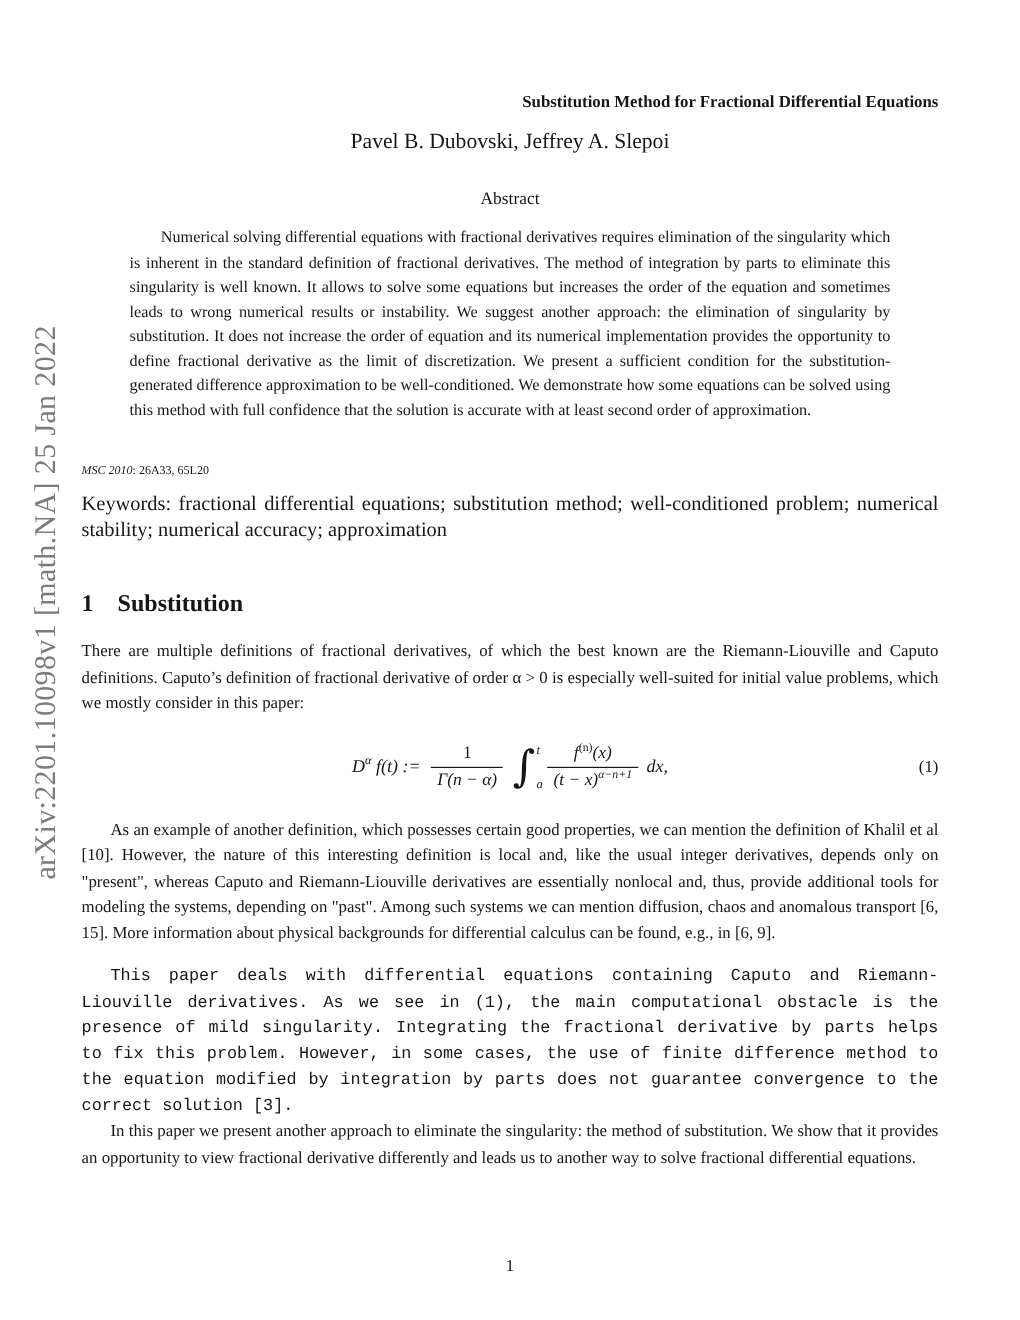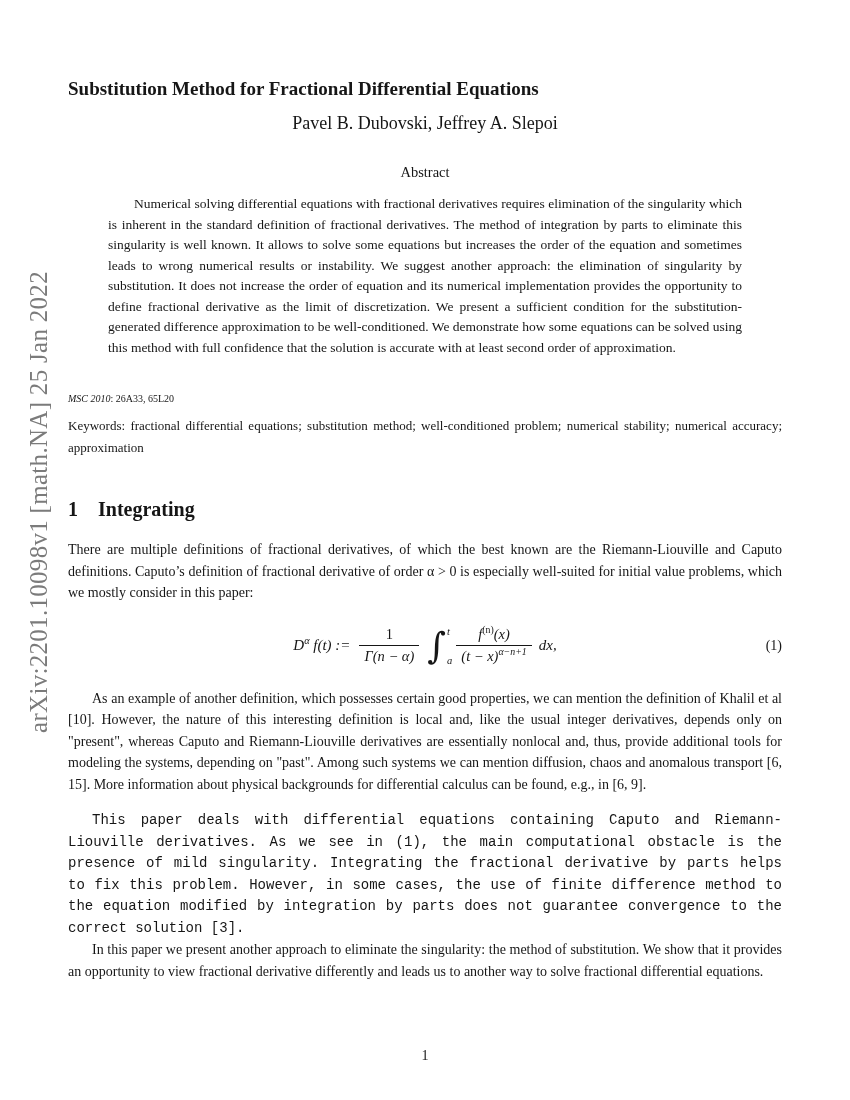--- a/index.html
+++ b/index.html
@@ -11,22 +11,22 @@
     color: #161616;
     position: relative;
     overflow: hidden;
   }
   .content {
     position: absolute;
     left: 68px; top: 78px;
     width: 714px;
   }
   .title {
-    font-size: 19px; font-weight: bold;
-    text-align: left;
+    font-size: 14px; font-weight: bold;
+    text-align: right;
     margin: 0 0 13px 0;
   }
   .authors {
     font-size: 18px; text-align: center;
     margin: 0 0 30px 0;
   }
   .abstract-heading {
     font-size: 14.5px; font-weight: normal;
     text-align: center; margin: 0 0 13px 0;
   }
@@ -35,21 +35,21 @@
     text-align: justify;
     margin: 0 40px 30px 40px;
     text-indent: 26px;
   }
   .msc-line {
     font-size: 10px; line-height: 21px;
     margin: 0 0 6px 0;
   }
   .msc-label { font-style: italic; }
   .keywords {
-    font-size: 13px; line-height: 21.5px;
+    font-size: 17px; line-height: 21.5px;
     text-align: justify;
     margin: 0 0 40px 0;
   }
   .section-heading {
     font-size: 20px; font-weight: bold;
     margin: 0 0 18px 0;
   }
   .section-number { margin-right: 20px; }
   .para {
     font-size: 14px; line-height: 21.5px;
@@ -151,21 +151,21 @@
 
   <h1 class="title">Substitution Method for Fractional Differential Equations</h1>
   <div class="authors">Pavel B. Dubovski, Jeffrey A. Slepoi</div>
 
   <div class="abstract-heading">Abstract</div>
   <p class="abstract-text">Numerical solving differential equations with fractional derivatives requires elimination of the singularity which is inherent in the standard definition of fractional derivatives. The method of integration by parts to eliminate this singularity is well known. It allows to solve some equations but increases the order of the equation and sometimes leads to wrong numerical results or instability. We suggest another approach: the elimination of singularity by substitution. It does not increase the order of equation and its numerical implementation provides the opportunity to define fractional derivative as the limit of discretization. We present a sufficient condition for the substitution-generated difference approximation to be well-conditioned. We demonstrate how some equations can be solved using this method with full confidence that the solution is accurate with at least second order of approximation.</p>
 
   <p class="msc-line"><span class="msc-label">MSC 2010</span><span>: 26A33, 65L20</span></p>
   <p class="keywords">Keywords: fractional differential equations; substitution method; well-conditioned problem; numerical stability; numerical accuracy; approximation</p>
 
-  <h2 class="section-heading"><span class="section-number">1</span><span>Integrating</span></h2>
+  <h2 class="section-heading"><span class="section-number">1</span><span>Substitution</span></h2>
 
   <p class="para no-indent">There are multiple definitions of fractional derivatives, of which the best known are the Riemann-Liouville and Caputo definitions. Caputo’s definition of fractional derivative of order α &gt; 0 is especially well-suited for initial value problems, which we mostly consider in this paper:</p>
 
   <div class="equation-row">
     <span class="equation">
       <span class="eq-lhs"><span class="it">D</span><sup class="it">α</sup> <span class="it">f(t) :=</span></span>
       <span class="frac">
         <span class="num">1</span>
         <span class="den it">Γ(n − α)</span>
       </span>

